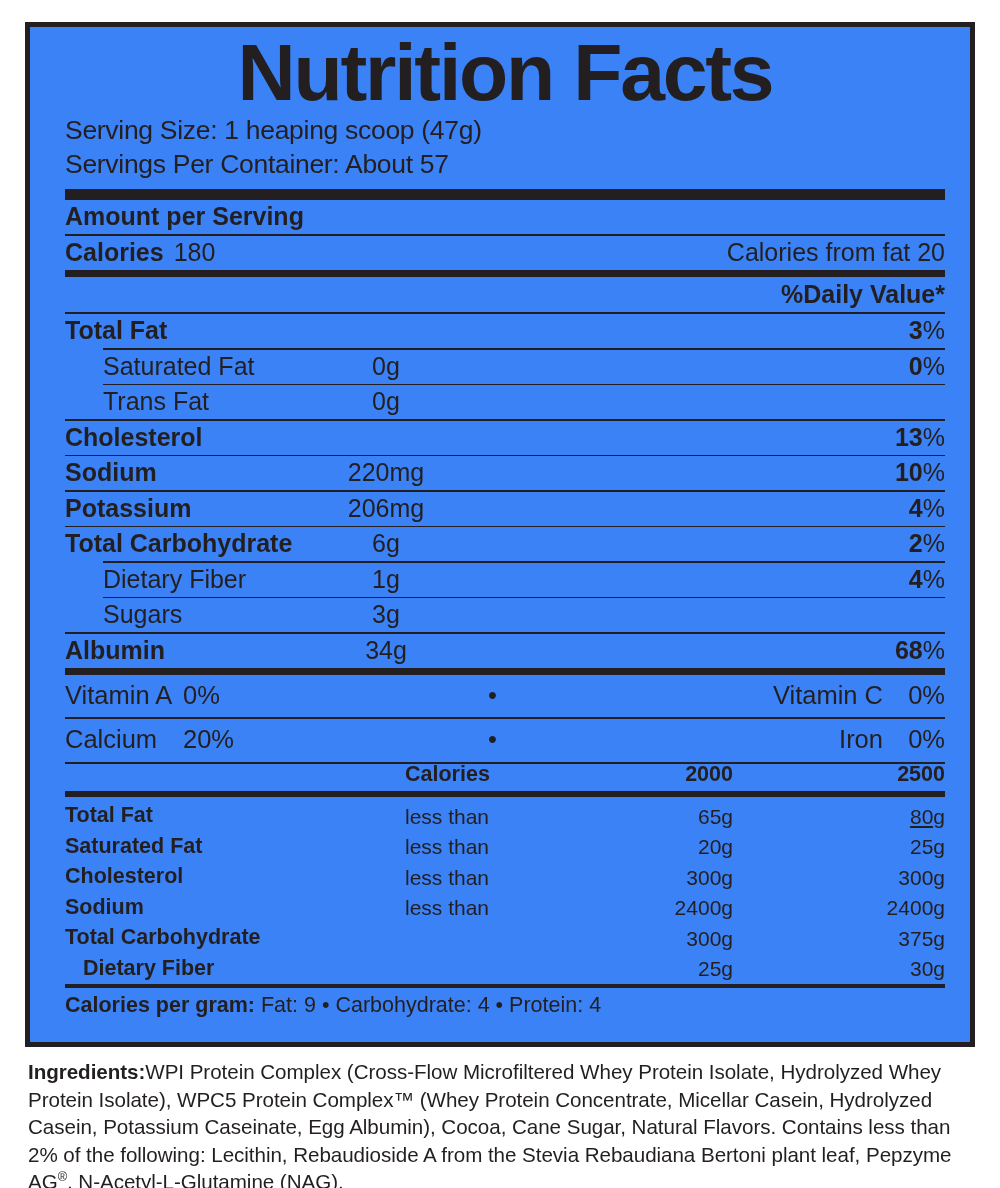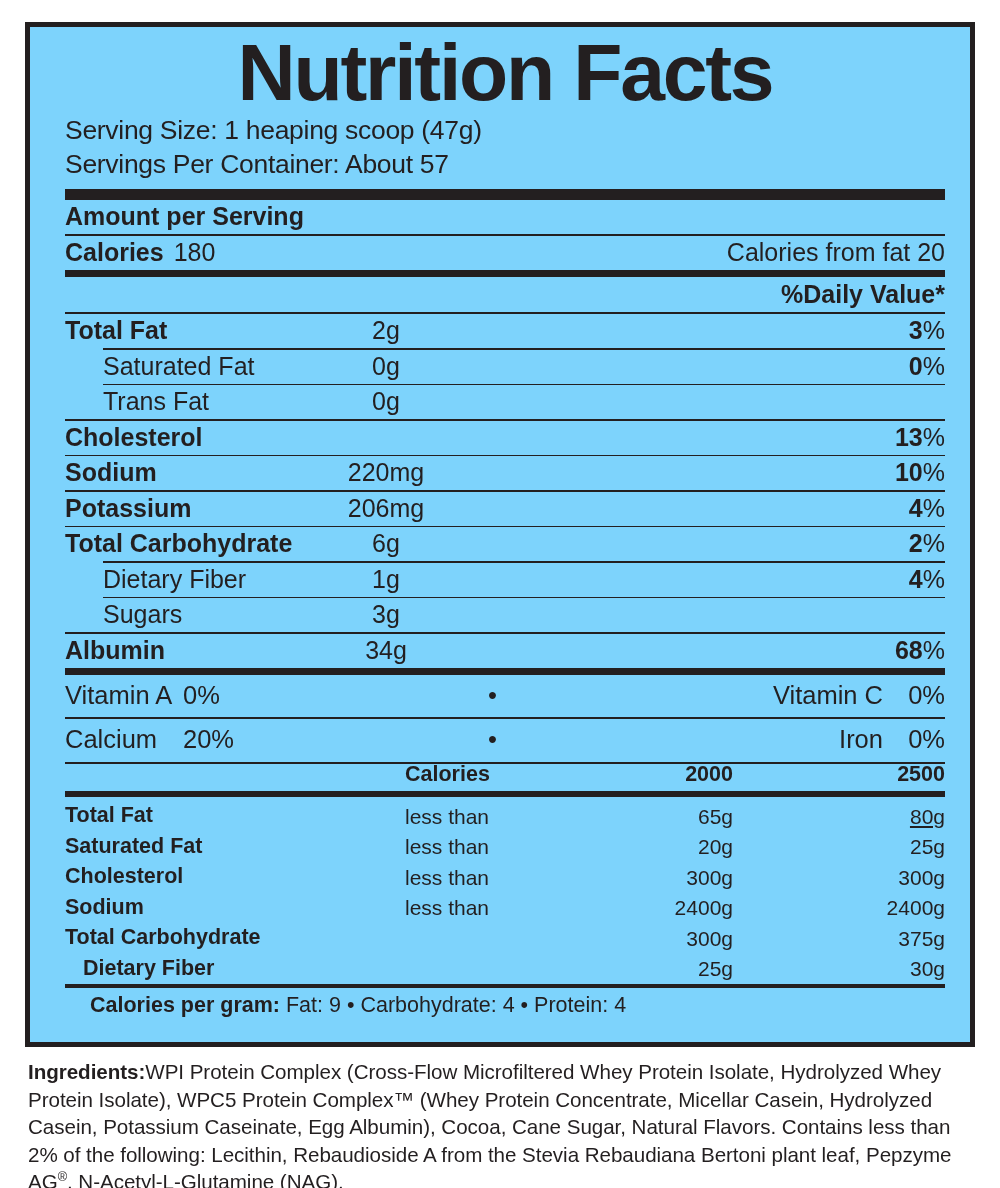--- a/index.html
+++ b/index.html
@@ -14,21 +14,21 @@
     position: relative;
     overflow: hidden;
   }
 
   
   .label-box {
     position: absolute;
     left: 25px; top: 22px;
     width: 950px; height: 1025px;
     border: 5px solid #231f20;
-    background: #7dd3fc;
+    background: #3b82f6;
   }
   .inner {
     position: absolute;
     left: 35px; top: 8px;
     width: 880px;
   }
 
   
   .title {
     font-weight: bold;
@@ -126,21 +126,20 @@
   .dvt .c-2500  { text-align: right; margin-top: 22px; }
   .dvt tbody td { padding: 4.5px 0 4.5px 0; }
   .dvt tbody .c-name { font-weight: bold; font-size: 21.5px; }
   .dvt tbody .c-name.sub { padding-left: 18px; }
 
   .cpg {
     font-size: 21.5px;
     padding: 7px 0 0 0;
     line-height: 1.0;
     white-space: nowrap;
-    margin-left: 25px;
   }
   .cpg b { font-weight: bold; }
 
   
   .ingredients {
     position: absolute;
     left: 28px; top: 1058px;
     width: 948px;
     font-size: 20.6px;
     line-height: 1.34;
@@ -176,21 +175,20 @@
 
     <div class="bar-mid"></div>
 
     <div class="dv-hdr">%Daily Value*</div>
 
     <div class="rule-thin"></div>
 
     <div id="nutrient-rows">
         <div class="row">
           <span class="nm b">Total Fat</span>
-          <span class="amt">2g</span>
           <span class="dv"><span>3</span><span class="pct">%</span></span>
         </div>
         <div class="rule-indent"></div>
         <div class="row">
           <span class="nm indent">Saturated Fat</span>
           <span class="amt">0g</span>
           <span class="dv"><span>0</span><span class="pct">%</span></span>
         </div>
         <div class="rule-indent"></div>
         <div class="row">

